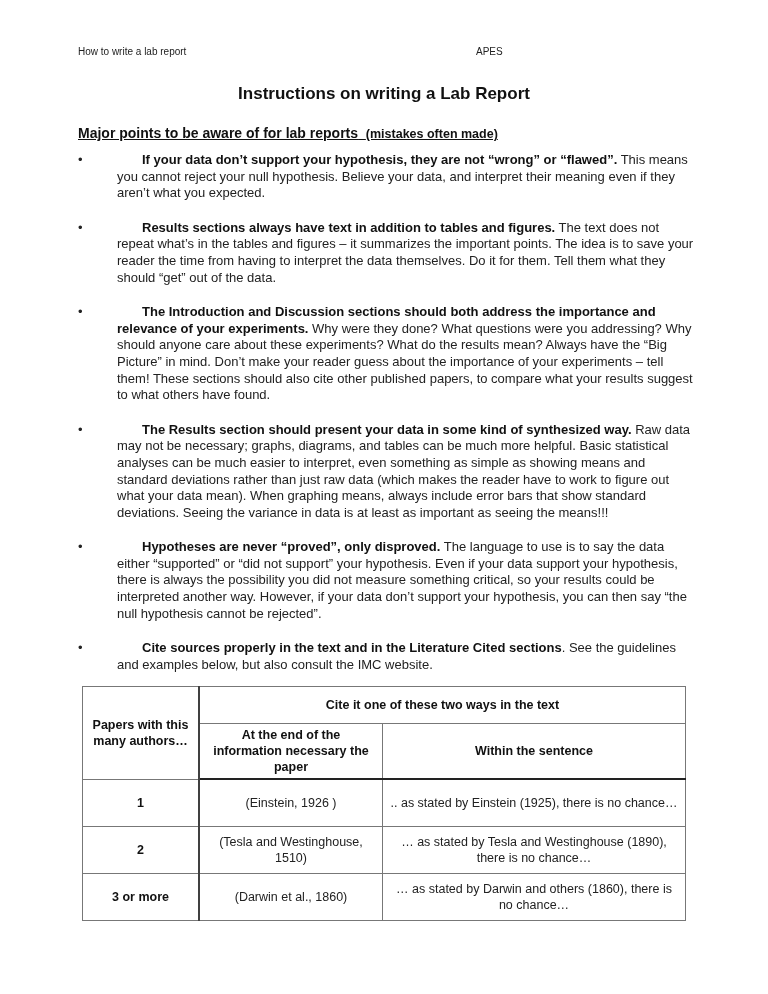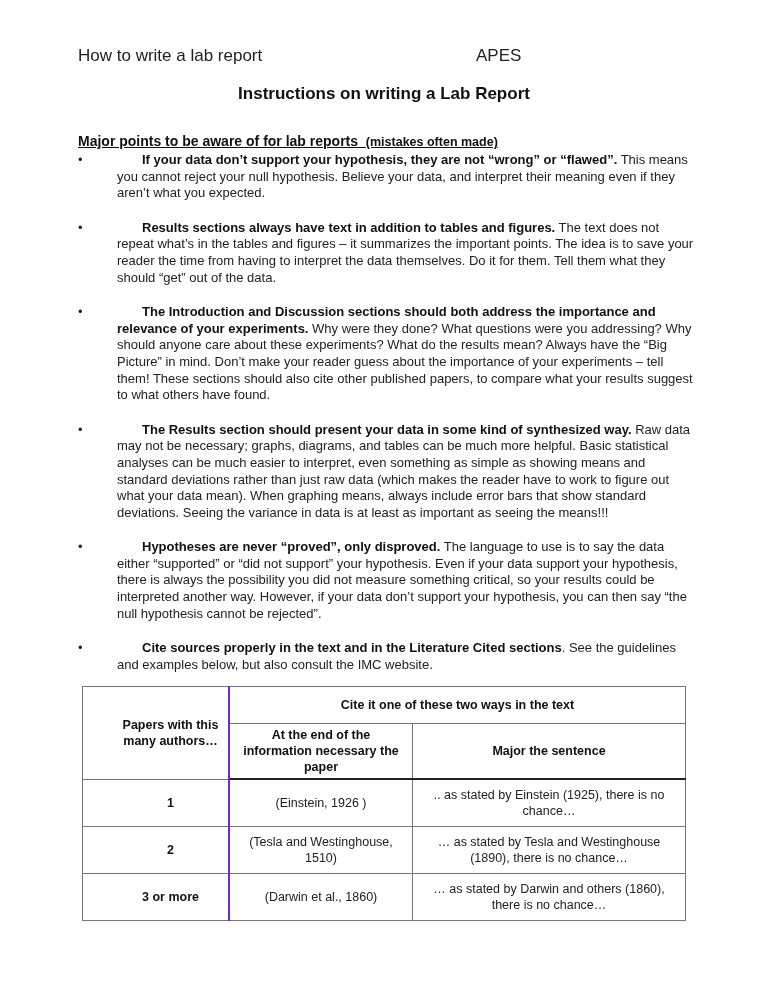--- a/index.html
+++ b/index.html
@@ -1,49 +1,48 @@
 <!DOCTYPE html>
 <html><head>
 <meta charset="utf-8">
 <style>
   html, body { margin: 0; padding: 0; background: #ffffff; }
   body {
     width: 768px; height: 994px; position: relative; overflow: hidden;
     font-family: "Liberation Sans", sans-serif; color: #111;
   }
-  .hdr { position: absolute; top: 46px; font-size: 17px; color: #222; }
+  .hdr { position: absolute; top: 46px; font-size: 10px; color: #222; }
   .hdr-left { left: 78px; }
   .hdr-right { left: 476px; }
   .title {
     position: absolute; top: 84px; left: 0; width: 768px; text-align: center;
     font-weight: bold; font-size: 17px; color: #111;
   }
   .section-heading {
     position: absolute; top: 125px; left: 78px; font-weight: bold; font-size: 14px;
     text-decoration: underline;
-    margin-top: 8px;
   }
   .section-heading .sub { font-size: 12.5px; }
   .bullets { position: absolute; top: 152px; left: 78px; width: 620px; }
   .bullet {
     position: relative; padding-left: 39px; font-size: 13px; line-height: 16.6px;
     margin-bottom: 18px; color: #222;
   }
   .bullet .dot { position: absolute; left: 0; top: 0; }
   .bullet .lead { font-weight: bold; color: #111; margin-left: 25px; }
   .u { }
   table.cite {
     position: absolute; top: 686px; left: 82px; width: 604px;
     border-collapse: collapse; font-size: 12.5px; color: #222;
   }
   table.cite td, table.cite th {
     border: 1px solid #777; text-align: center; padding: 3px 6px; line-height: 16px;
   }
   table.cite th { font-weight: bold; color: #111; }
-  table.cite .col1 { width: 103px; border-right: 2px solid #6d28d9; padding-left: 36px; }
+  table.cite .col1 { width: 103px; border-right: 2px solid #404040; }
   table.cite .col2 { width: 170px; }
   table.cite tr.head2 th { border-bottom: 2px solid #222; height: 40px; }
   table.cite tr.head1 th.main { height: 30px; }
   table.cite tr.body td { height: 40px; }
   table.cite td.num { font-weight: bold; color: #111; }
 </style>
 </head>
 <body>
 
 <div class="hdr hdr-left">How to write a lab report</div>
@@ -66,21 +65,21 @@
   </div>
 
 <table class="cite">
   <tbody>
       <tr class="head1">
     <th class="col1" rowspan="2">Papers with this many authors…</th>
     <th class="main" colspan="2">Cite it one of these two ways in the text</th>
   </tr>
   <tr class="head2">
     <th class="col2">At the end of the information necessary the paper</th>
-    <th>Major the sentence</th>
+    <th>Within the sentence</th>
   </tr>
   <tr class="body">
     <td class="col1 num">1</td>
     <td>(Einstein, 1926 )</td>
     <td>.. as stated by Einstein (1925), there is no chance…</td>
   </tr>
   <tr class="body">
     <td class="col1 num">2</td>
     <td>(Tesla and Westinghouse, 1510)</td>
     <td>… as stated by Tesla and Westinghouse (1890), there is no chance…</td>

